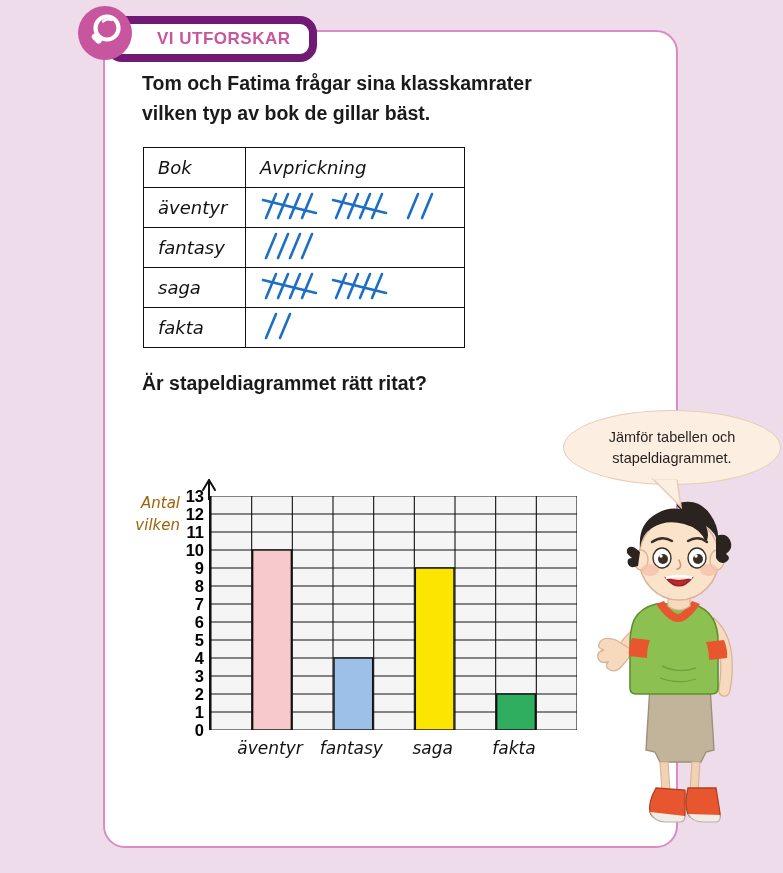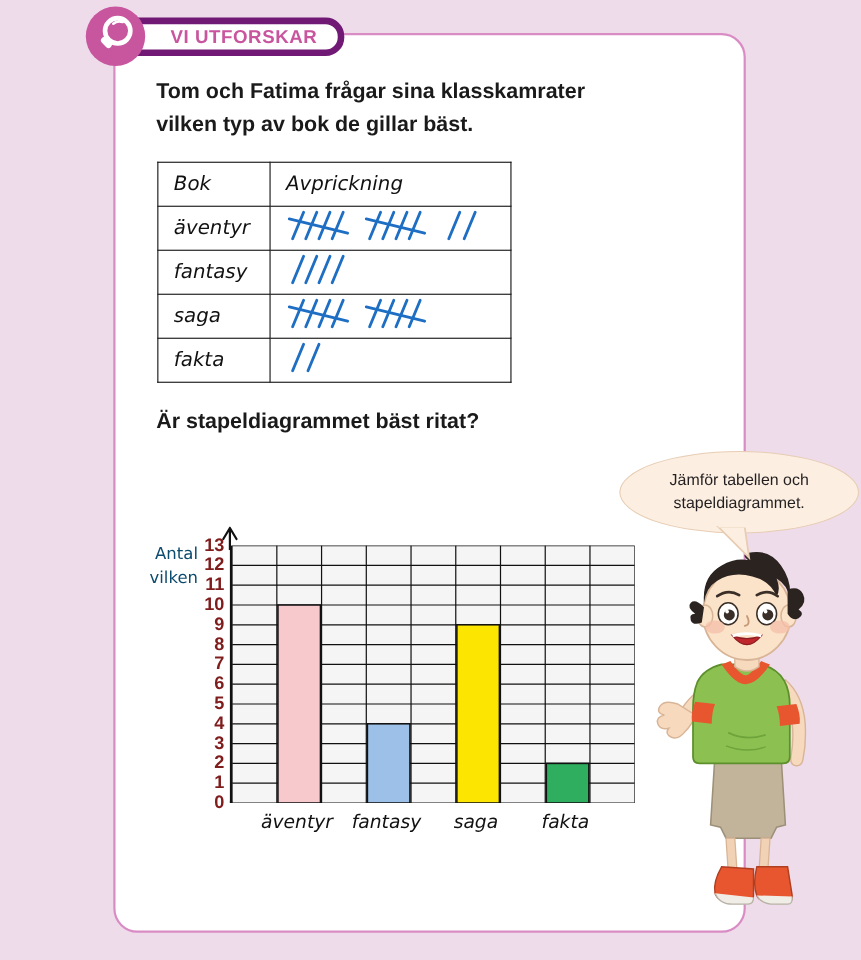--- a/index.html
+++ b/index.html
@@ -14,23 +14,23 @@
     background:#ffffff;border:2px solid #D98CC4;border-radius:22px;
     box-sizing:border-box;
   }
   
   #right-strip{
     position:absolute;left:678px;top:0;width:105px;height:873px;
     background:#EFDCEB;
   }
   
   #banner{
-    position:absolute;left:105px;top:16px;height:35px;
+    position:absolute;left:105px;top:16px;height:46px;
     display:flex;align-items:center;
-    background:#ffffff;border:6px solid #701a75;border-radius:17px;
+    background:#ffffff;border:8px solid #701a75;border-radius:17px;
     padding:0 18px 0 44px;box-sizing:border-box;
     z-index:6;
     text-align:center;
   }
   #banner-label{
     color:#C8559E;font-weight:bold;font-size:17px;letter-spacing:.5px;
     white-space:nowrap;
   }
   #magnifier{
     position:absolute;left:78px;top:6px;width:54px;height:54px;
@@ -76,33 +76,33 @@
   #bubble-tail{position:absolute;left:651px;top:477px;z-index:5;}
 
   
   #chart{position:absolute;left:118px;top:446px;width:470px;height:350px;}
   #chart-title{
     position:absolute;left:83px;top:0;font-family:"DejaVu Sans",sans-serif;
     font-style:italic;font-size:20px;color:#111;letter-spacing:1px;
   }
   #y-axis-label{
     position:absolute;left:0;top:46px;width:62px;text-align:right;
-    font-family:"DejaVu Sans",sans-serif;font-size:15px;
-    color:#0c4a6e;line-height:22px;
+    font-family:"DejaVu Sans",sans-serif;font-style:italic;font-size:15px;
+    color:#a16207;line-height:22px;
   }
   #plot{
     position:absolute;left:91px;top:50px;width:366px;height:234px;
     border-left:2.2px solid #111;border-bottom:2.2px solid #111;
     box-sizing:border-box;
   }
   #grid{position:absolute;left:0;top:0;}
   #y-ticks{position:absolute;left:34px;top:40px;width:52px;}
   .ytick{
     position:absolute;right:0;width:52px;text-align:right;
-    font-size:16.5px;font-weight:bold;color:#7f1d1d;
+    font-size:16.5px;font-weight:bold;color:#000000;
     transform:translateY(-50%);
   }
   #x-labels{position:absolute;left:91px;top:292px;width:366px;height:30px;}
   .xlabel{
     position:absolute;font-family:"DejaVu Sans",sans-serif;font-style:italic;
     font-size:17px;color:#111;text-align:center;transform:translateX(-50%);
     white-space:nowrap;
   }
   
   #boy{position:absolute;left:588px;top:500px;width:180px;height:348px;z-index:4;}
@@ -205,21 +205,21 @@
                 <line x1="20" y1="28" x2="30" y2="4"></line>
             </g>
           </svg>
         </span>
       </td>
     </tr>
   </tbody>
 </table>
 
 <div class="para" id="question">
-  <div>Är stapeldiagrammet bäst ritat?</div>
+  <div>Är stapeldiagrammet rätt ritat?</div>
 </div>
 
 <div id="bubble">
   <div id="bubble-text">
     <span>Jämför tabellen och</span>
     <span>stapeldiagrammet.</span>
   </div>
 </div>
 <svg id="bubble-tail" width="40" height="34">
   <path d="M2 2 L30 30 L26 2 Z" fill="#FCEFE2" stroke="#E7CDB4" stroke-width="1.6"></path>

